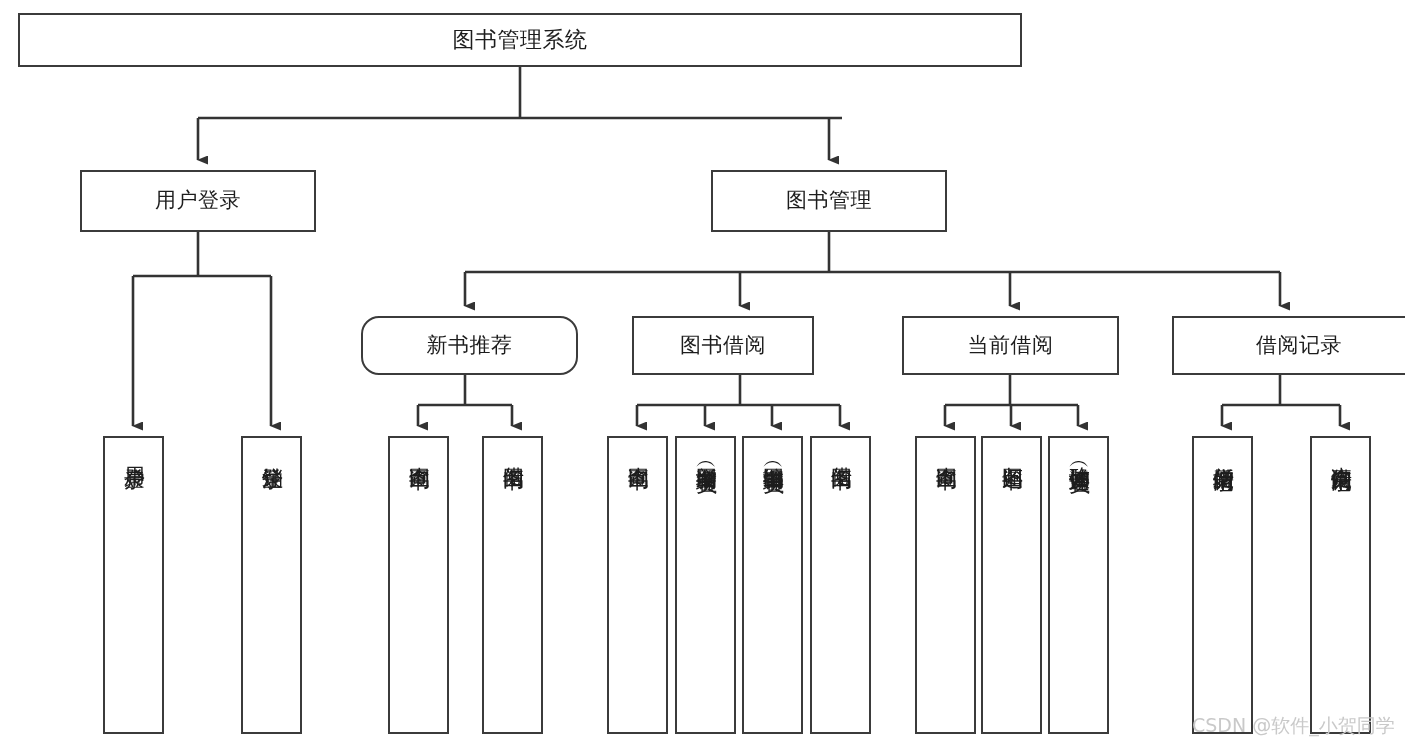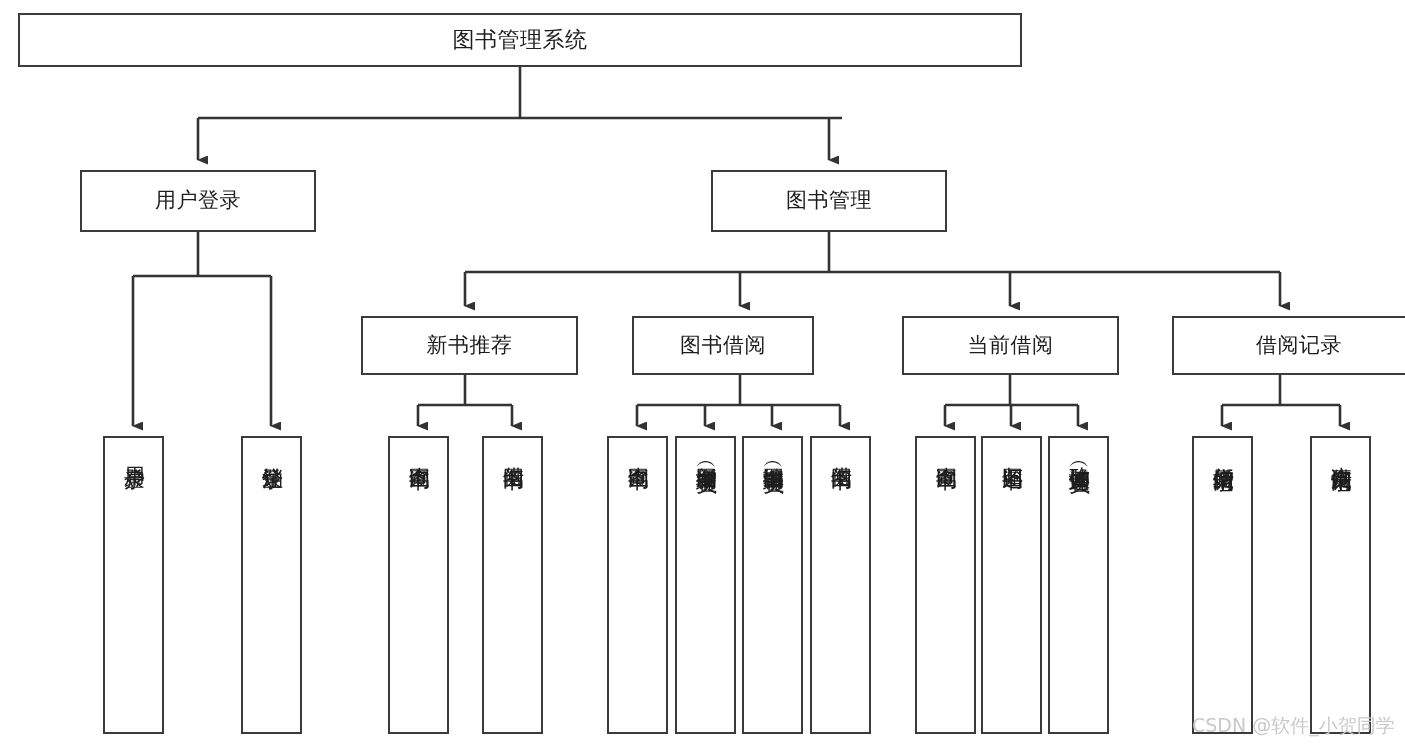--- a/index.html
+++ b/index.html
@@ -130,21 +130,21 @@
     <span class="node-label">图书管理系统</span>
   </div>
 
   <div class="node horizontal" style="left:80px; top:170px; width:236px; height:62px;">
     <span class="node-label">用户登录</span>
   </div>
   <div class="node horizontal" style="left:711px; top:170px; width:236px; height:62px;">
     <span class="node-label">图书管理</span>
   </div>
 
-  <div class="node horizontal" style="left:361px; top:316px; width:217px; height:59px;">
+  <div class="node horizontal" style="left:361px; top:316px; width:217px; height:59px;border-radius:18px;">
     <span class="node-label">新书推荐</span>
   </div>
   <div class="node horizontal" style="left:632px; top:316px; width:182px; height:59px;">
     <span class="node-label">图书借阅</span>
   </div>
   <div class="node horizontal" style="left:902px; top:316px; width:217px; height:59px;">
     <span class="node-label">当前借阅</span>
   </div>
   <div class="node horizontal" style="left:1172px; top:316px; width:254px; height:59px;">
     <span class="node-label">借阅记录</span>

